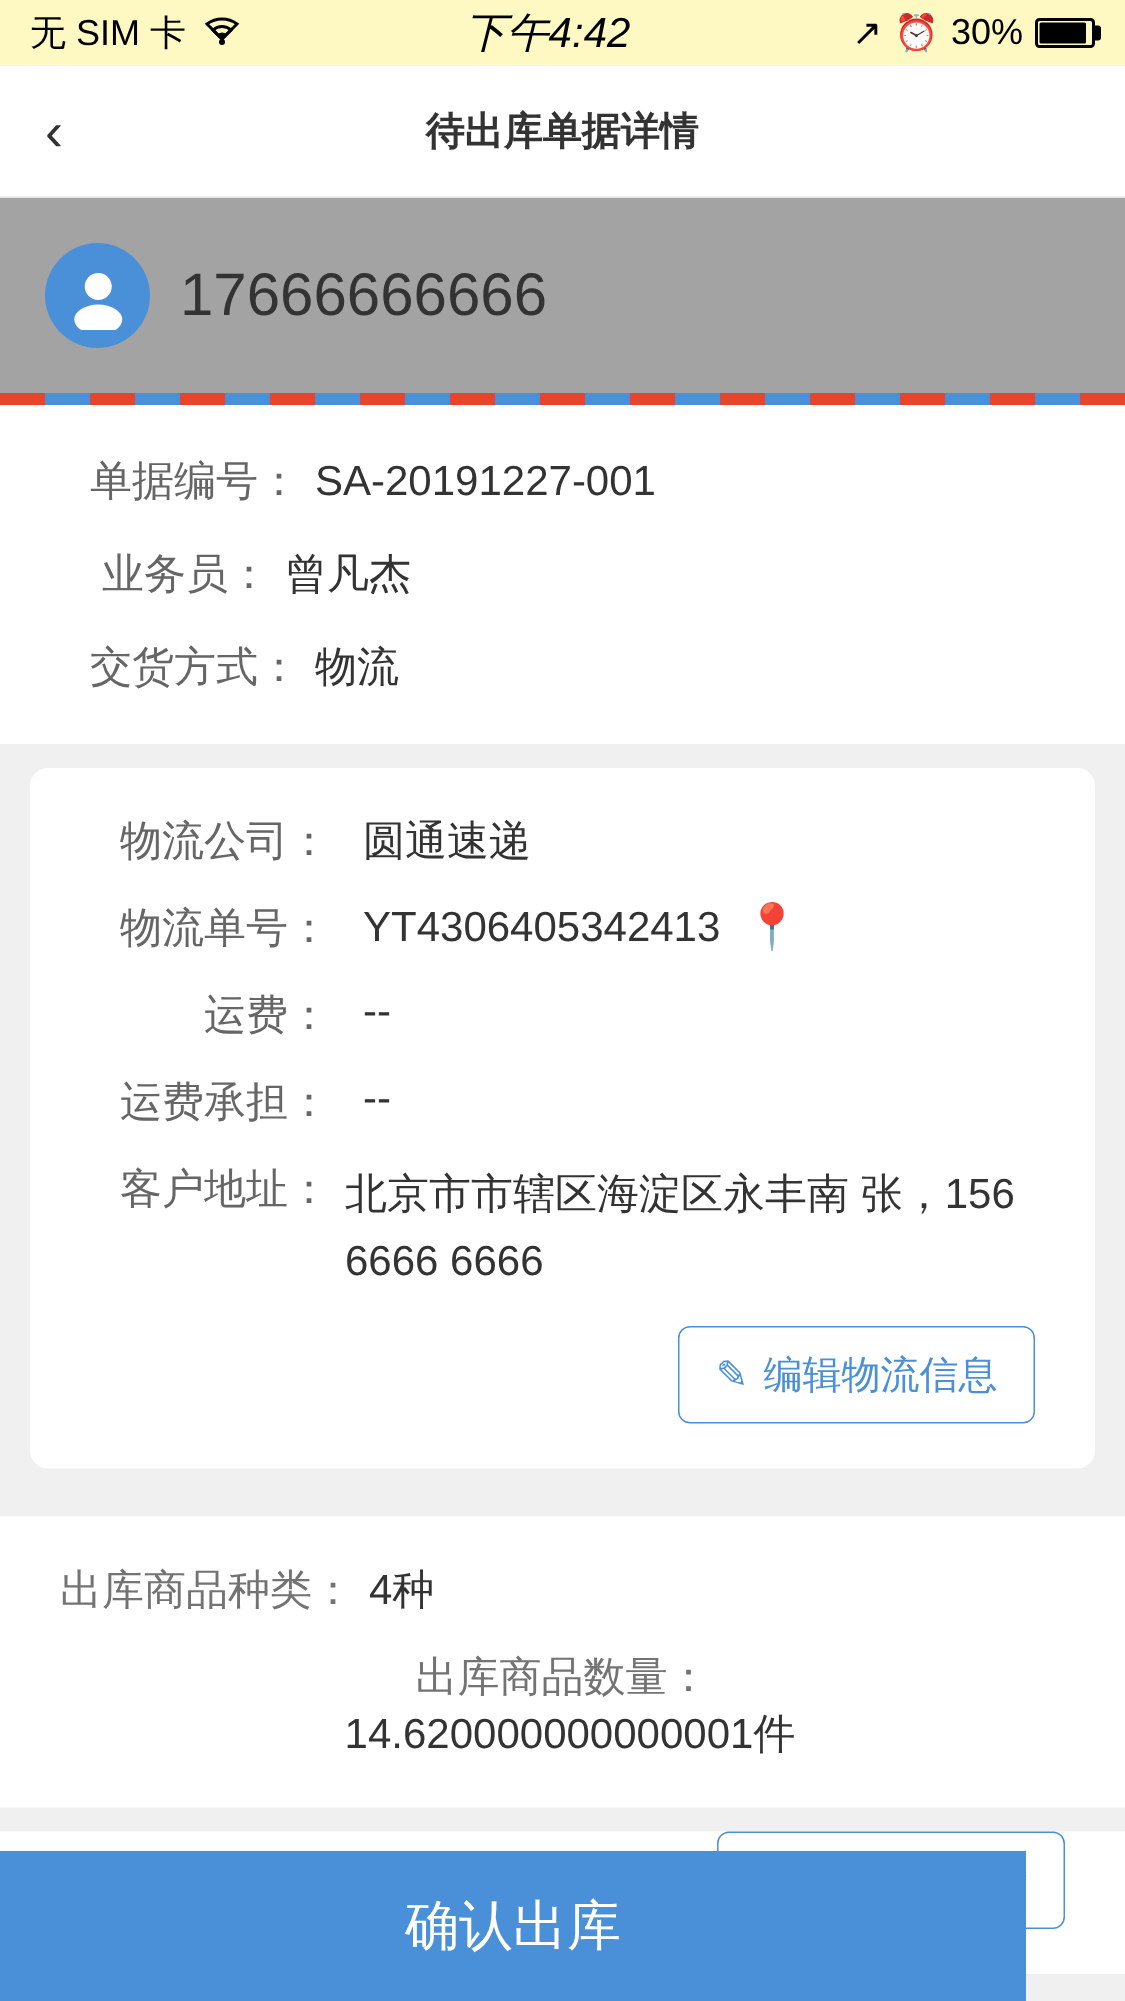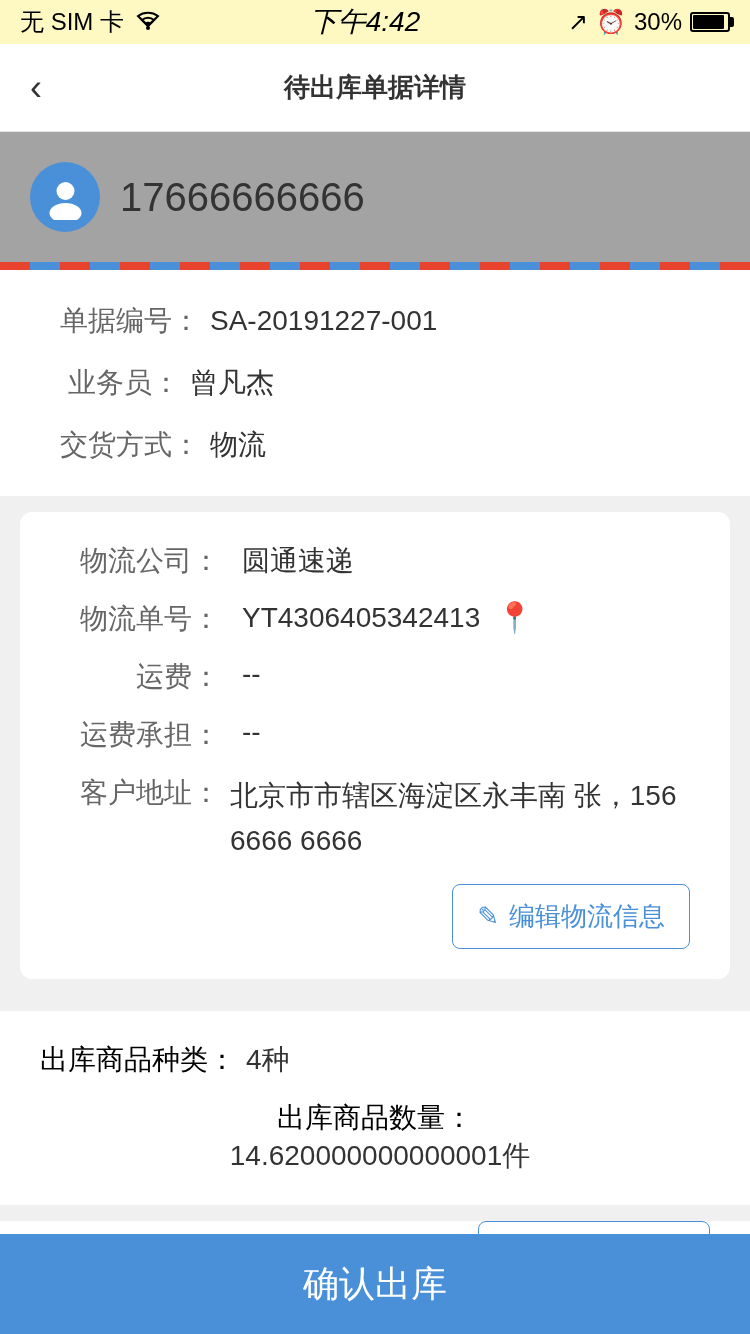--- a/index.html
+++ b/index.html
@@ -188,21 +188,21 @@
       margin-bottom: 16px;
     }
     .goods-row {
       display: flex;
       align-items: center;
       margin-bottom: 20px;
       font-size: 28px;
     }
     .goods-row:last-child { margin-bottom: 0; flex-direction: column; }
     .goods-label {
-      color: #000000;
+      color: #737373;
       min-width: 180px;
       text-align: right;
       flex-shrink: 0;
     }
     .goods-value {
       color: #333;
       margin-left: 10px;
     }
 
     
@@ -228,21 +228,21 @@
     
     .spacer {
       height: 200px;
       background: #f0f0f0;
     }
 
     
     .confirm-btn-container {
       position: fixed;
       bottom: 0;
-      width: 750px;
+      width: 684px;
       background: #4a90d9;
       height: 100px;
       display: flex;
       align-items: center;
       justify-content: center;
     }
     .confirm-btn {
       color: #fff;
       font-size: 36px;
       font-weight: 500;

